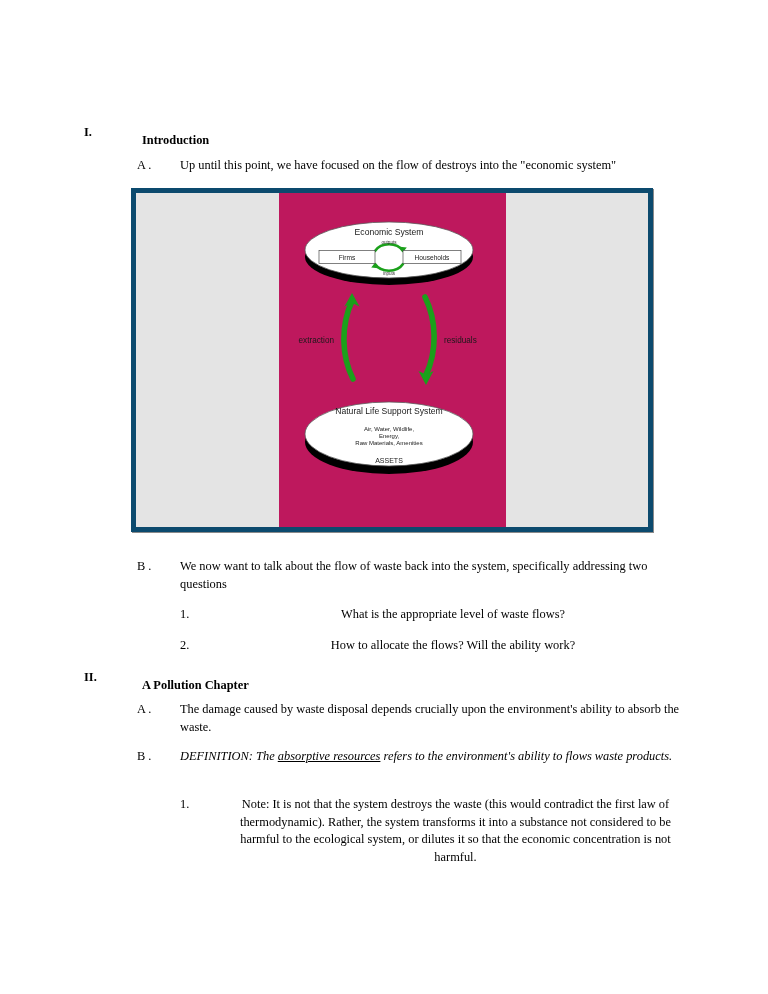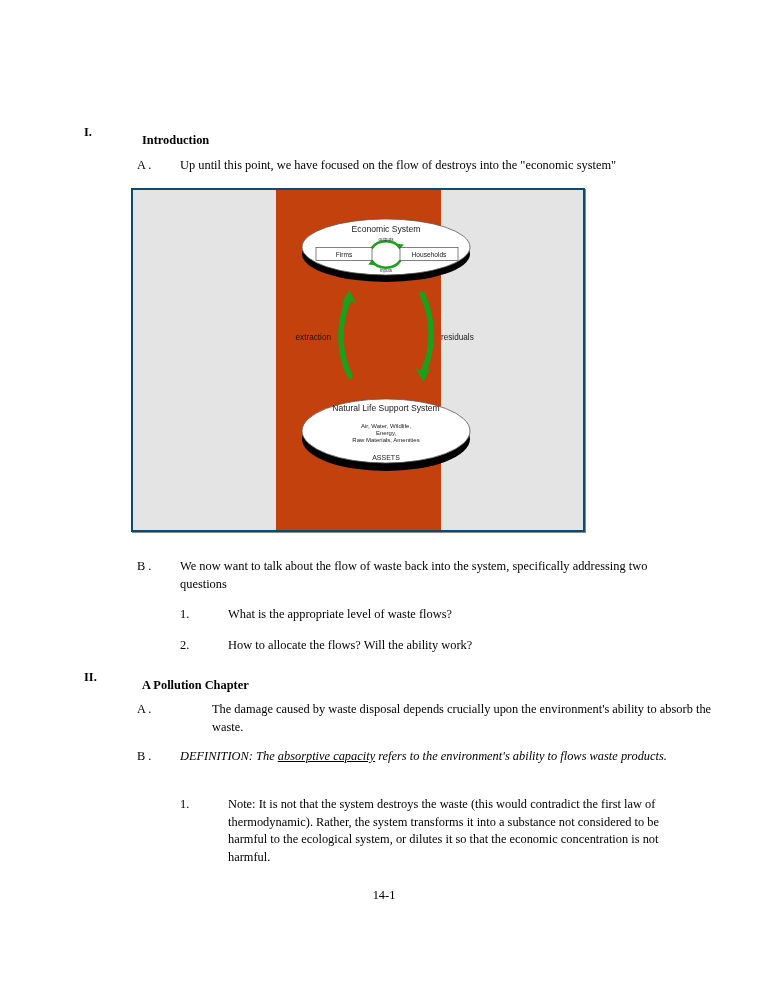--- a/index.html
+++ b/index.html
@@ -71,35 +71,36 @@
   }
   .lvl-1 .mark {
     position: absolute;
     left: 0;
     top: 0;
   }
   .lvl-1 .body {
     position: absolute;
     left: 48px;
     top: 0;
+    text-align: center;
   }
 
   .italic { font-style: italic; }
   .uline { text-decoration: underline; }
 
   
   .figure-frame {
     position: absolute;
     left: 131px;
     top: 188px;
-    width: 454px;
+    width: 522px;
     height: 344px;
     box-sizing: border-box;
-    border: 2px solid #0c4a6e;
-    background: #c2410c;
+    border: 5px solid #0c4a6e;
+    background: #be185d;
     box-shadow: 1px 1px 0 #8a8a8a;
     overflow: hidden;
   }
   .gray-left {
     position: absolute;
     left: 0; top: 0;
     width: 143px;
     height: 100%;
     background: #e4e4e4;
   }
@@ -221,28 +222,27 @@
     <span class="body" style="width:450px;">How to allocate the flows? Will the ability work?</span>
   </div>
 
   <div class="roman" style="left:84px; top:670px;">
     <span class="num">II.</span>
     <span class="ttl">A Pollution Chapter</span>
   </div>
 
   <div class="lvl-a" style="left:137px; top:701px; width:545px;">
     <span class="mark">A .</span>
-    <span class="body" style="width:502px;margin-left:32px;">The damage caused by waste disposal depends crucially upon the environment's ability to absorb the waste.</span>
+    <span class="body" style="width:502px;">The damage caused by waste disposal depends crucially upon the environment's ability to absorb the waste.</span>
   </div>
 
   <div class="lvl-a" style="left:137px; top:748px; width:545px;">
     <span class="mark">B .</span>
-    <span class="body italic" style="width:500px;"><span>DEFINITION:  The </span><span class="uline">absorptive capacity</span><span> refers to the environment's ability to flows waste products.</span></span>
+    <span class="body italic" style="width:500px;"><span>DEFINITION:  The </span><span class="uline">absorptive resources</span><span> refers to the environment's ability to flows waste products.</span></span>
   </div>
 
   <div class="lvl-1" style="left:180px; top:796px; width:505px;">
     <span class="mark">1.</span>
     <span class="body" style="width:455px;">Note:  It is not that the system destroys the waste (this would contradict the first law of thermodynamic).  Rather, the system transforms it into a substance not considered to be harmful to the ecological system, or dilutes it so that the economic concentration is not harmful.</span>
   </div>
 
-  <div class="footer">14-1</div>
 
 </div>
 
 </body></html>

